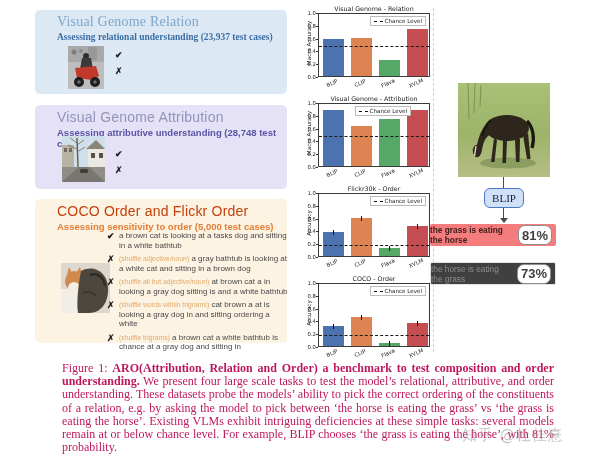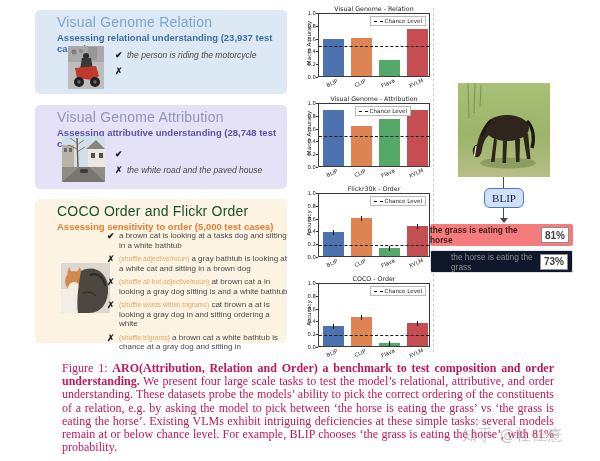--- a/index.html
+++ b/index.html
@@ -2,28 +2,28 @@
 <html><head>
 <meta charset="utf-8">
 <style>
   * { margin:0; padding:0; box-sizing:border-box; }
   body { background:#fff; }
   .page { position:relative; width:600px; height:461px; background:#ffffff;
           font-family:"Liberation Sans", sans-serif; overflow:hidden; }
 
   
   .panel { position:absolute; left:35px; width:252px; border-radius:5px; }
-  .panel-blue   { top:10px;  height:84px;  background:#dce9f5; }
+  .panel-blue   { top:10px;  height:84px;  background:#dce9f5;font-family:Liberation Serif, serif; }
   .panel-purple { top:105px; height:84px;  background:#e5e1f6; }
   .panel-cream  { top:199px; height:144px; background:#fdf3e2; }
   .ptitle { position:absolute; left:22px; top:4px; font-size:14px; font-weight:400; letter-spacing:.2px; }
   .psub   { position:absolute; left:22px; top:22px; font-size:9.5px; font-weight:bold; }
   .t-blue   { color:#7da6c9; } .s-blue   { color:#3c6ea5; }
   .t-purple { color:#9195ba; } .s-purple { color:#5b55a5; }
-  .t-orange { color:#14532d; } .s-orange { color:#e07f35; }
+  .t-orange { color:#c2410c; } .s-orange { color:#e07f35; }
   .thumb { position:absolute; overflow:hidden; border-radius:1px; }
   .thumb svg { display:block; }
   .thumb-moto  { left:33px; top:36px; width:36px; height:43px; }
   .thumb-house { left:27px; top:31px; width:43px; height:46px; }
   .thumb-cat   { left:26px; top:64px; width:49px; height:50px; }
   .ex-col { position:absolute; }
   .ex-col-1 { left:80px; top:40px; width:170px; }
   .ex-col-2 { left:80px; top:44px; width:170px; }
   .ex-col-3 { left:72px; top:32px; width:182px; }
   .ex-row { display:flex; margin-bottom:5px; }
@@ -58,28 +58,28 @@
   .horse-img { position:absolute; left:458px; top:83px; width:92px; height:94px; overflow:hidden; }
   .conn-line { position:absolute; left:503px; top:177px; width:1px; height:11px; background:#4a4a4a; }
   .blip-box { position:absolute; left:484px; top:188px; width:40px; height:20px;
               background:#cfe0f7; border:1.5px solid #4a77c4; border-radius:6px;
               display:flex; align-items:center; justify-content:center;
               font-family:"Liberation Serif", serif; font-size:11px; color:#16213e; }
   .arrow-line { position:absolute; left:503px; top:208px; width:1px; height:11px; background:#4a4a4a; }
   .arrow-head { position:absolute; left:500px; top:218px; width:0; height:0;
                 border-left:4px solid transparent; border-right:4px solid transparent;
                 border-top:5px solid #4a4a4a; }
-  .opt { position:absolute; left:430px; width:143px; display:flex; align-items:center;
+  .opt { position:absolute; left:430px; width:126px; display:flex; align-items:center;
          justify-content:flex-end; gap:6px; padding-right:4px; border-radius:2px; }
   .opt-red { top:224px; height:22px; background:#f47c7c; }
   .opt-red .opt-text { font-size:8.3px; font-weight:bold; color:#40201c; }
-  .opt-white { top:250px; height:23px; background:#0f172a; border:1px solid #e2e2e2;padding-left:20px; }
+  .opt-white { top:262px; height:23px; background:#404040; border:1px solid #e2e2e2; }
   .opt-white .opt-text { font-size:8.3px; color:#8d8d8d; }
-  .prob-badge { background:#fff; border:1px solid #8f8f8f; border-radius:0;
-                font-size:10px; font-weight:bold; color:#3f3f3f; padding:1.5px 3px; }
+  .prob-badge { background:#fff; border:1px solid #8f8f8f; border-radius:7px;
+                font-size:13px; font-weight:bold; color:#3f3f3f; padding:1.5px 3px; }
 
   
   .caption { position:absolute; left:62px; top:362px; width:492px;
              font-family:"Liberation Serif", serif; font-size:12px; line-height:13.2px;
              color:#be185d; text-align:justify; }
   .caption b { font-weight:bold; }
 
   .watermark { position:absolute; left:462px; top:426px; font-family:"DejaVu Sans", sans-serif;
                font-size:15px; color:#8e8e8e; opacity:0.5; letter-spacing:1px; white-space:nowrap; }
 </style>
@@ -103,21 +103,20 @@
         <path d="M7 22 L28 20 L31 30 L24 34 L9 32 Z" fill="#c0392b"></path>
         <circle cx="11" cy="36" r="5" fill="#1f1f1f"></circle>
         <circle cx="27" cy="36" r="5" fill="#1f1f1f"></circle>
         <circle cx="11" cy="36" r="1.8" fill="#6b6b6b"></circle>
         <circle cx="27" cy="36" r="1.8" fill="#6b6b6b"></circle>
       </svg>
     </div>
     <div class="ex-col ex-col-1">
       <div class="ex-row">
         <span class="mark">✔</span>
-        <span class="ex-text ex-italic">the person is riding the motorcycle</span>
       </div>
       <div class="ex-row">
         <span class="mark">✗</span>
       </div>
     </div>
   </section>
 
   <section class="panel panel-purple">
     <div class="ptitle t-purple">Visual Genome Attribution</div>
     <div class="psub s-purple">Assessing attributive understanding (28,748 test cases)</div>
@@ -137,21 +136,20 @@
         <path d="M0 46 L17 31 L27 31 L43 46 Z" fill="#78766f"></path>
         <rect x="18" y="33" width="8" height="4" rx="1.5" fill="#3c3c3c"></rect>
       </svg>
     </div>
     <div class="ex-col ex-col-2">
       <div class="ex-row">
         <span class="mark">✔</span>
       </div>
       <div class="ex-row">
         <span class="mark">✗</span>
-        <span class="ex-text ex-italic">the white road and the paved house</span>
       </div>
     </div>
   </section>
 
   <section class="panel panel-cream">
     <div class="ptitle t-orange">COCO Order and Flickr Order</div>
     <div class="psub s-orange">Assessing sensitivity to order (5,000 test cases)</div>
     <div class="thumb thumb-cat">
       <svg width="49" height="50" viewBox="0 0 49 50">
         <rect width="49" height="50" fill="#ddd8cf"></rect>

